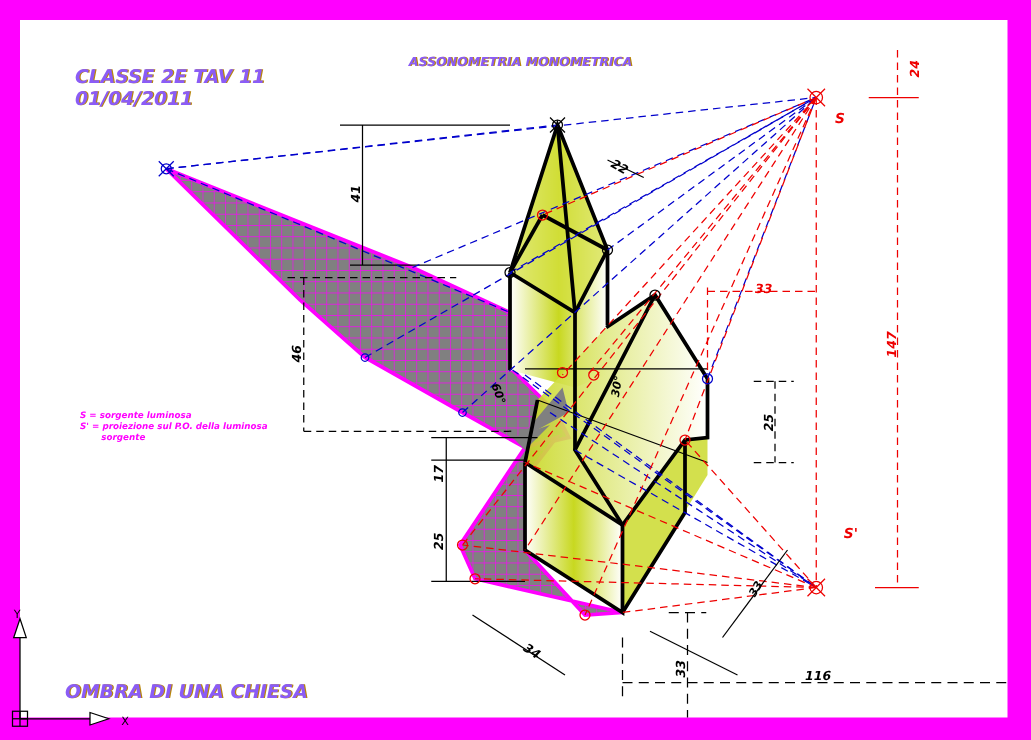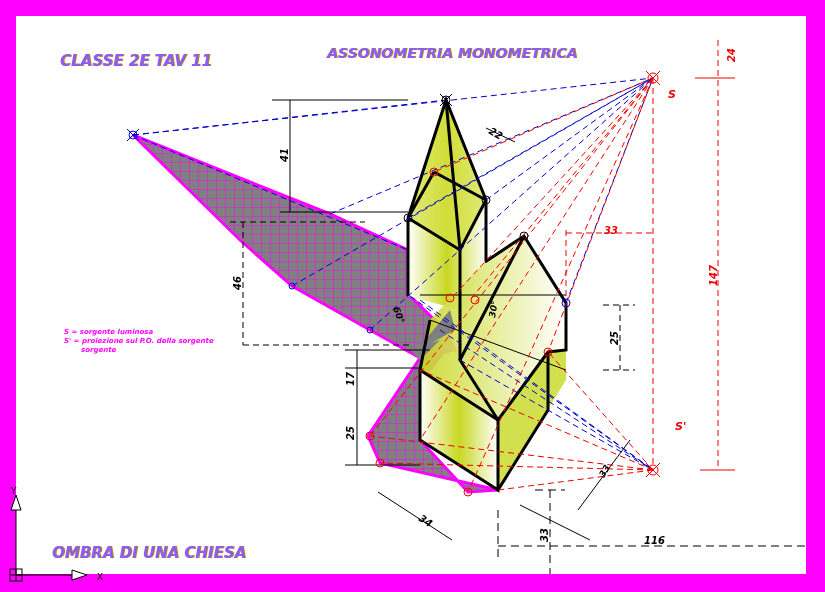--- a/index.html
+++ b/index.html
@@ -4,21 +4,21 @@
 <style>
   html,body{margin:0;padding:0;background:#fff;}
   body{width:825px;height:592px;position:relative;overflow:hidden;font-family:"DejaVu Sans",sans-serif;}
   .frame{position:absolute;left:0;top:0;width:825px;height:592px;box-sizing:border-box;}
   .frame-top{position:absolute;left:0;top:0;width:825px;height:16px;background:#ff00ff;}
   .frame-left{position:absolute;left:0;top:0;width:16px;height:592px;background:#ff00ff;}
   .frame-right{position:absolute;left:806px;top:0;width:19px;height:592px;background:#ff00ff;}
   .frame-bottom{position:absolute;left:0;top:574px;width:825px;height:18px;background:#ff00ff;}
   .title{position:absolute;font-family:"DejaVu Sans",sans-serif;font-weight:bold;font-style:italic;color:#8b5cf6;text-shadow:1px 0 0 #b8860b;}
   .t-class{left:60px;top:52px;font-size:15px;line-height:18px;}
-  .t-main{left:327px;top:45px;font-size:14px;}
+  .t-main{left:327px;top:45px;font-size:10px;}
   .t-sub{left:52px;top:544px;font-size:15px;}
   .legend{position:absolute;left:64px;top:328px;font-size:7px;line-height:9px;color:#ff00ff;font-style:italic;font-weight:bold;}
   .legend div{white-space:nowrap;}
   svg.draw{position:absolute;left:0;top:0;}
   .lbl{font-family:"DejaVu Sans",sans-serif;font-weight:bold;font-style:italic;font-size:10px;}
 </style>
 </head>
 <body>
 
 <div class="frame">
@@ -206,21 +206,22 @@
     <text x="604" y="478" transform="rotate(-60 604 478)" font-size="9">33</text>
     <text x="668" y="98" fill="#ee0000" font-size="11">S</text>
     <text x="675" y="430" fill="#ee0000" font-size="11">S'</text>
     <text x="11" y="494" fill="#000" font-style="normal" font-weight="normal" font-size="9">Y</text>
     <text x="97" y="580" fill="#000" font-style="normal" font-weight="normal" font-size="9">X</text>
   </g>
 </svg>
 
 <div class="title t-class">
   <div>CLASSE 2E TAV 11</div>
+  <div>01/04/2011</div>
 </div>
 <div class="title t-main">ASSONOMETRIA MONOMETRICA</div>
 <div class="title t-sub">OMBRA DI UNA CHIESA</div>
 
 <div class="legend">
   <div>S = sorgente luminosa</div>
-  <div>S' = proiezione sul P.O. della sorgente</div>
+  <div>S' = proiezione sul P.O. della luminosa</div>
   <div style="padding-left:17px">sorgente</div>
 </div>
 
 </body></html>

